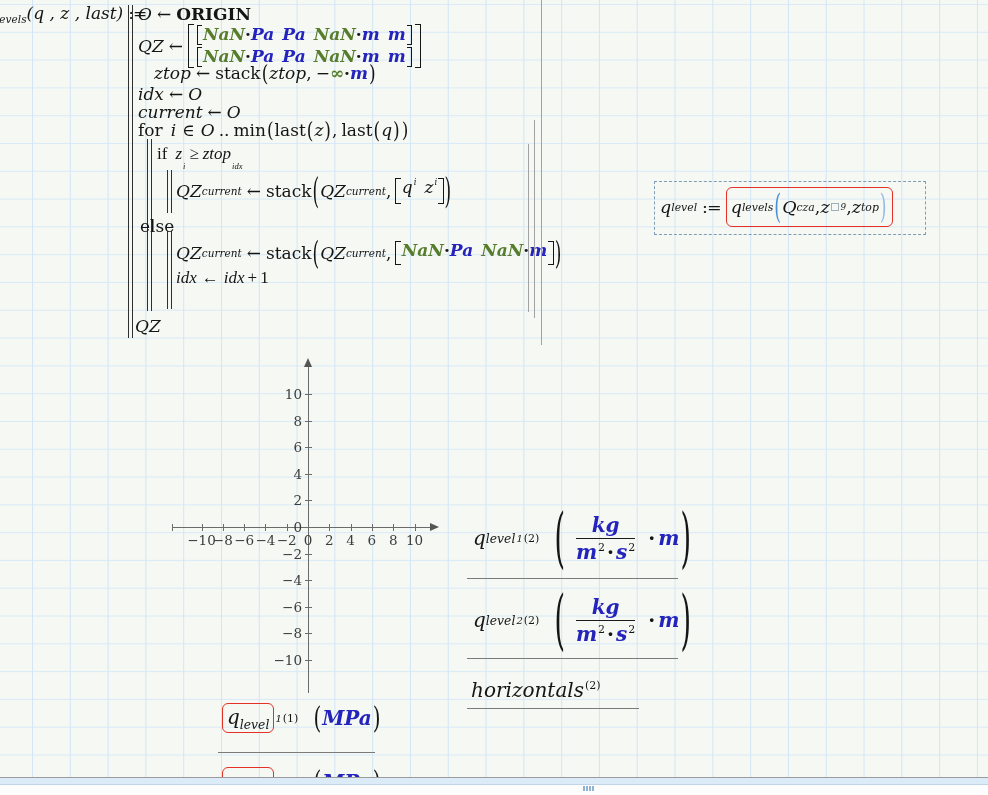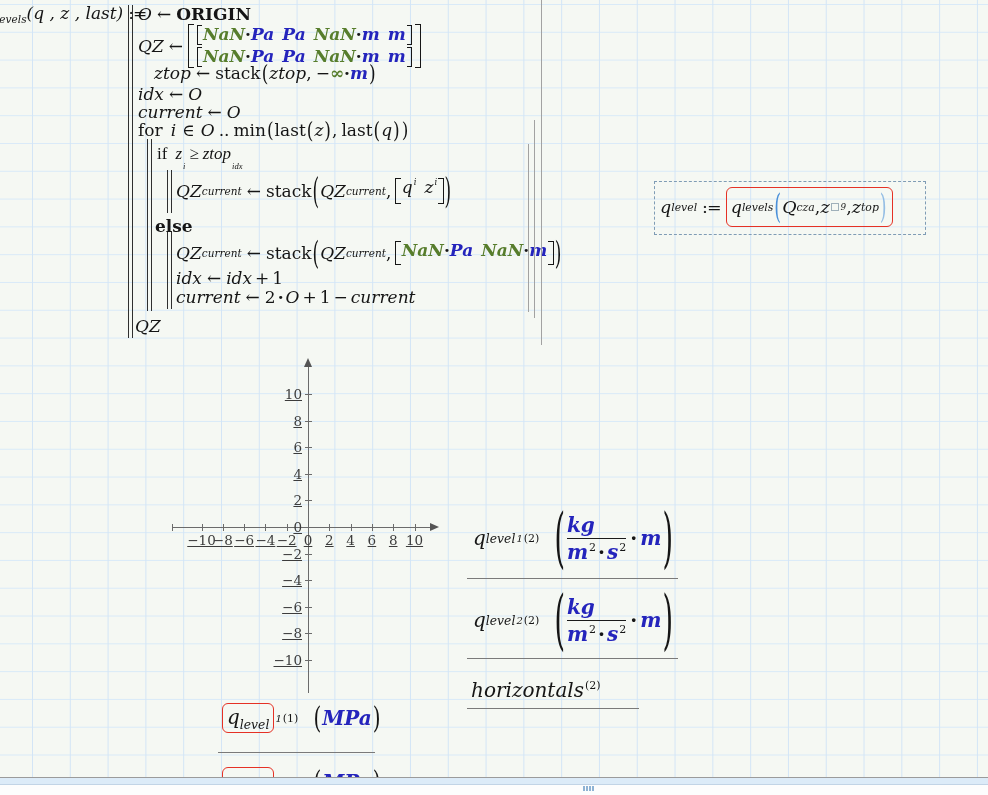--- a/index.html
+++ b/index.html
@@ -25,33 +25,33 @@
   .asn{font-style:normal;letter-spacing:-1px;margin:0 5px;}
   .pbar{position:absolute;width:2.5px;border-left:1px solid #2f2f2f;border-right:1px solid #2f2f2f;}
   .vguide{position:absolute;width:1px;background:#a2a2a2;}
   .mat{display:inline-flex;align-items:stretch;vertical-align:middle;}
   .bk{width:4.5px;border:1.5px solid #161616;}
   .bkl{border-right:none;}
   .bkr{border-left:none;}
   .matbody{display:flex;flex-direction:column;justify-content:center;padding:1px 3px;}
   .mrow{white-space:nowrap;line-height:1.15;padding:0 1px;display:flex;align-items:flex-start;}
   .par{display:inline-block;font-style:normal;transform:scaleY(var(--sy,1.3));transform-origin:50% 52%;margin:0 1px;}
-  .frac{display:inline-flex;flex-direction:column;align-items:flex-start;vertical-align:middle;margin:0 1px;}
+  .frac{display:inline-flex;flex-direction:column;align-items:center;vertical-align:middle;margin:0 10px;}
   .fbar{width:100%;border-top:1.7px solid #1a1a1a;margin:2px 0;}
   .fnum,.fden{line-height:1.1;text-align:center;white-space:nowrap;}
   .redbox{display:inline-block;border:1.8px solid #e53125;border-radius:6px;padding:1px 4px;}
   .selbox{position:absolute;border:1.2px dashed #7f9cb5;}
   .ph{display:inline-block;width:6px;height:6px;border:1px solid #9fb0ba;margin-right:2px;vertical-align:-1px;}
   .uline{position:absolute;height:0;border-top:1.5px solid #7a7a7a;}
   .flexrow{display:flex;align-items:center;}
   
   #plot-area{position:absolute;left:158px;top:354px;width:312px;height:352px;}
   .axis{position:absolute;background:#6b6b6b;}
   .tick{position:absolute;background:#6b6b6b;}
-  .xlab,.ylab{position:absolute;font-size:13.5px;color:#3c3c3c;font-style:normal;white-space:nowrap;text-decoration:underline;}
+  .xlab,.ylab{position:absolute;font-size:13.5px;color:#3c3c3c;font-style:normal;white-space:nowrap;}
   .xlab{transform:translateX(-50%);}
   .ylab{transform:translate(-100%,-50%);}
   .arr-r{position:absolute;width:0;height:0;border-top:4.5px solid transparent;border-bottom:4.5px solid transparent;border-left:9px solid #555;}
   .arr-u{position:absolute;width:0;height:0;border-left:4.5px solid transparent;border-right:4.5px solid transparent;border-bottom:9px solid #555;}
   
   #split-hair{position:absolute;left:0;top:777px;width:988px;height:1px;background:#9b9b9b;z-index:9;}
   #split-band{position:absolute;left:0;top:778px;width:988px;height:6px;background:#dcebf8;border-bottom:1px solid #c2d4e6;z-index:9;}
   #split-bottom{position:absolute;left:0;top:785px;width:988px;height:10px;background:#fdfdfd;z-index:9;}
   .grip-bar{position:absolute;width:1.5px;height:5px;background:#8fb3d4;z-index:10;}
 </style>
@@ -157,21 +157,21 @@
             <span class="sub2">i</span>
             <span class="sp8"></span>
             <span>z</span>
             <span class="sub2">i</span>
           </span>
         <span class="bk bkr"></span>
       </span>
       <span class="par" style="--sy:2.1">)</span>
     </div>
 
-    <div class="m abs" style="left:155px;top:216px;font-weight:bold;">
+    <div class="m abs" style="left:140px;top:216px;">
       <span class="rm">else</span>
     </div>
 
     <div class="m abs flexrow" style="left:176px;top:234px;height:38px;">
       <span>QZ</span>
         <span class="sub">current</span>
         <span class="op">←</span>
         <span class="rm">stack</span>
         <span class="par" style="--sy:1.9">(</span>
         <span>QZ</span>
@@ -187,27 +187,24 @@
             <span class="sp8"></span>
             <span class="cst">NaN</span>
             <span class="rm b">·</span>
             <span class="unit">m</span>
           </span>
         <span class="bk bkr"></span>
       </span>
       <span class="par" style="--sy:1.9">)</span>
     </div>
 
-    <div class="m abs" style="left:176px;top:268px;">
+    <div class="m abs" style="left:176px;top:268px;font-family:Liberation Serif, serif;">
       <span>idx</span><span class="op">←</span><span>idx</span><span class="rm" style="margin:0 3px;">+</span><span class="rm">1</span>
     </div>
 
-    <div class="m abs" style="left:176px;top:287px;">
-      <span>current</span><span class="op">←</span><span class="rm">2</span><span class="rm b" style="margin:0 2px;">·</span><span>O</span><span class="rm" style="margin:0 3px;">+</span><span class="rm">1</span><span class="rm" style="margin:0 3px;">−</span><span>current</span>
-    </div>
 
     <div class="m abs" style="left:135px;top:316px;">
       <span>QZ</span>
     </div>
   </div>
 
   <div class="vguide" style="left:541px;top:0;height:345px;"></div>
   <div class="vguide" style="left:534px;top:120px;height:198px;"></div>
   <div class="vguide" style="left:528px;top:144px;height:168px;"></div>
 

